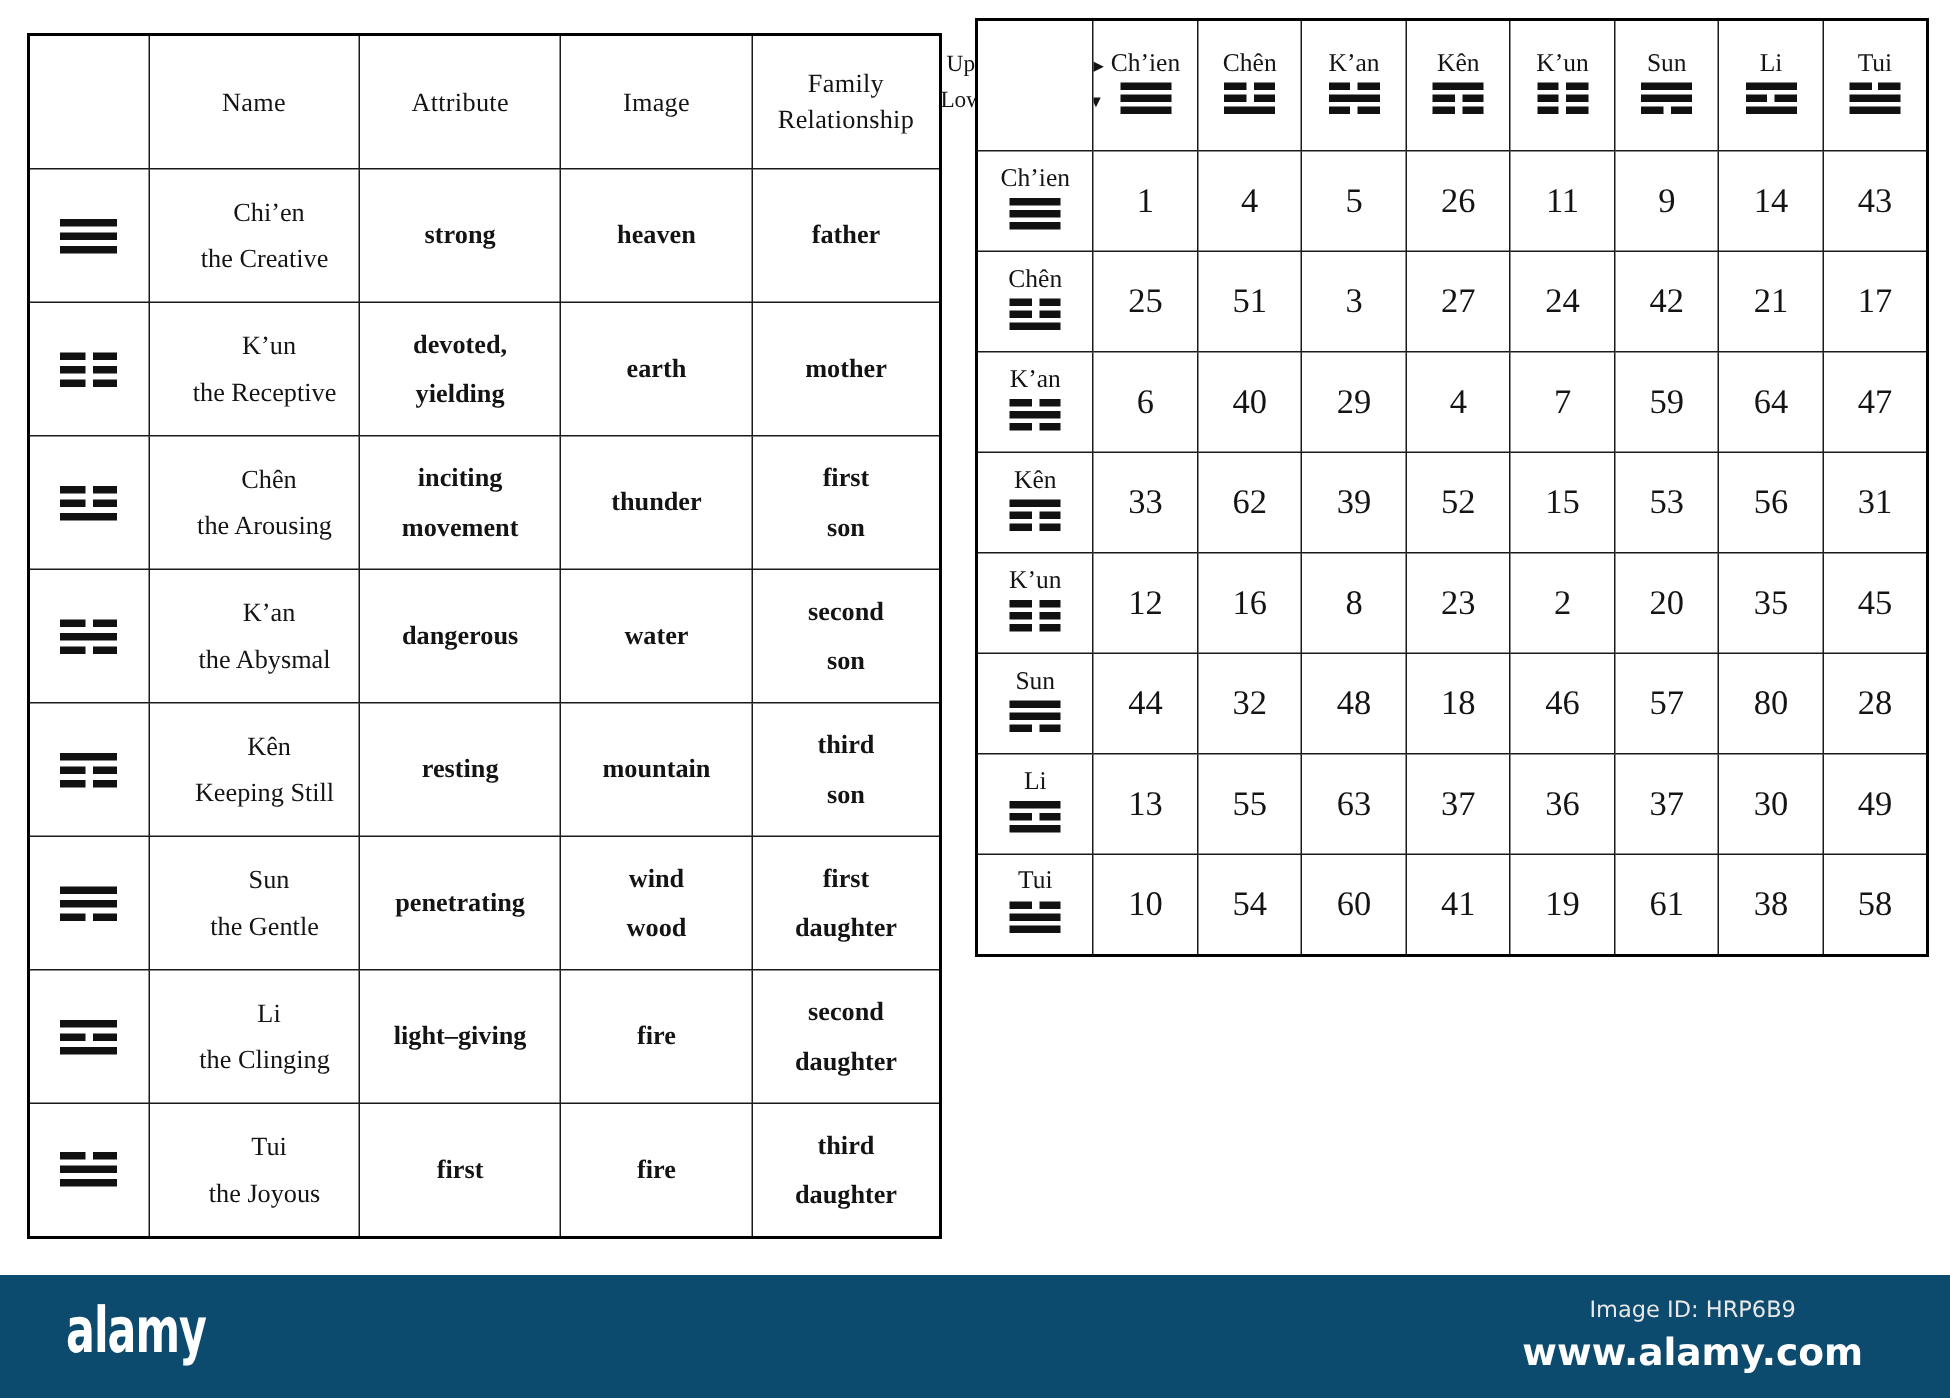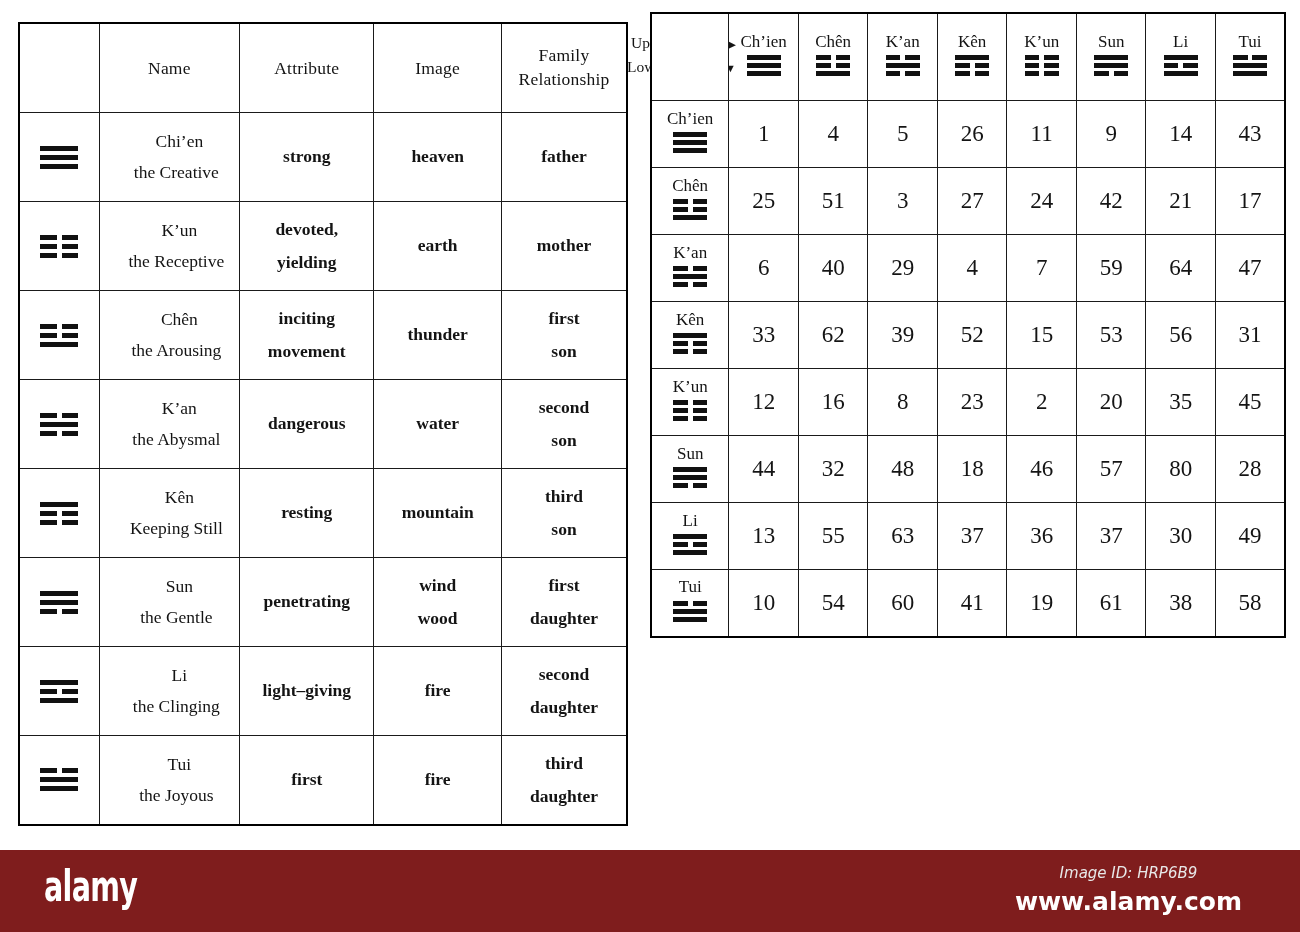--- a/index.html
+++ b/index.html
@@ -158,21 +158,21 @@
   #axis-legend .row { display: block; }
   #axis-legend .arrow { font-size: 11px; display: inline-block; }
 
   
   #footer-bar {
     position: absolute;
     left: 0;
     top: 850px;
     width: 1300px;
     height: 82px;
-    background: #7f1d1d;
+    background: #0c4a6e;
     color: #ffffff;
     font-family: "DejaVu Sans", "Liberation Sans", sans-serif;
   }
   #alamy-logo {
     position: absolute;
     left: 44px;
     top: 12px;
     font-size: 42px;
     font-weight: bold;
     letter-spacing: -1px;
@@ -181,21 +181,21 @@
     transform-origin: left top;
     line-height: 1.2;
   }
   #footer-right {
     position: absolute;
     right: 58px;
     top: 13px;
     text-align: center;
     line-height: 1.35;
   }
-  #image-id { font-size: 15px; color: #e8e8e8; display: block; font-style: italic; }
+  #image-id { font-size: 15px; color: #e8e8e8; display: block; }
   #alamy-url { font-size: 25px; font-weight: bold; color: #ffffff; display: block; margin-top: 2px; }
 </style>
 </head>
 <body>
 
 <div class="page">
 
   <div id="left-table-wrap">
     <table class="grid" id="left-table">
       <colgroup>

